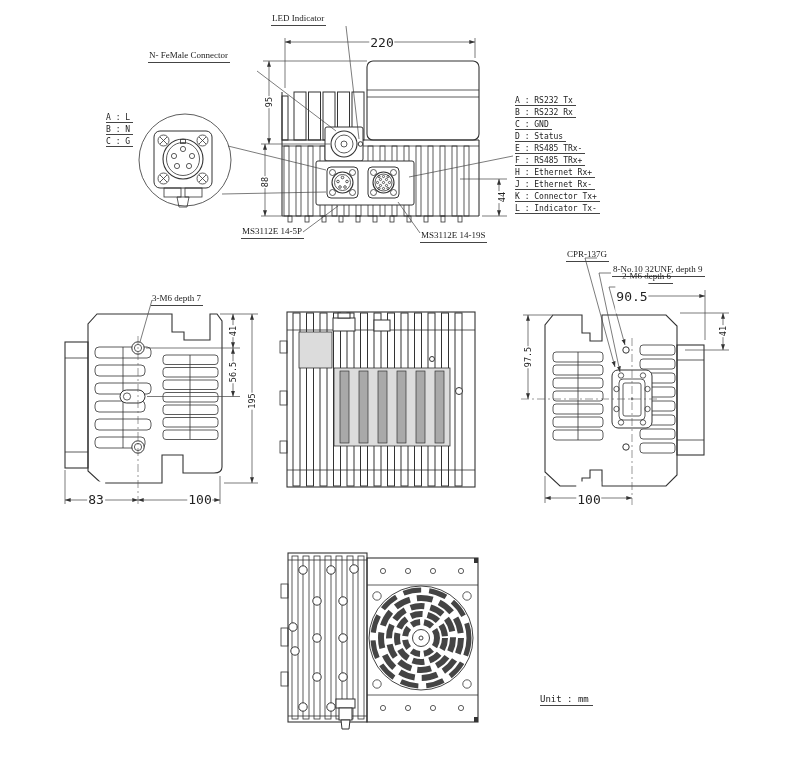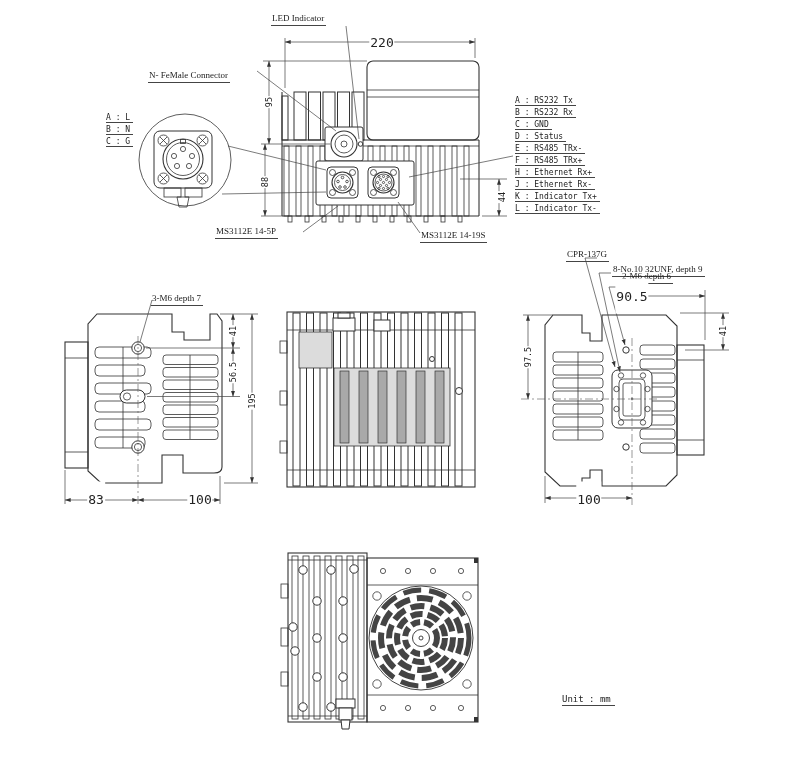--- a/index.html
+++ b/index.html
@@ -387,22 +387,22 @@
 
     <g>
       <rect class="w" x="336" y="699" width="19" height="9"></rect>
       <rect class="w" x="339" y="708" width="13" height="12"></rect>
       <path class="w" d="M341,720 h9 l-1,9 h-7 z"></path>
     </g>
   </g>
 </svg>
 
 <span class="lbl" style="left:271px;top:13px">LED Indicator</span>
-<span class="lbl" style="left:148px;top:70px">N- FeMale Connector</span>
-<span class="lbl" style="left:215px;top:226px">MS3112E 14-5P</span>
+<span class="lbl" style="left:148px;top:50px">N- FeMale Connector</span>
+<span class="lbl" style="left:241px;top:226px">MS3112E 14-5P</span>
 <span class="lbl" style="left:420px;top:230px">MS3112E 14-19S</span>
 <span class="lbl" style="left:151px;top:293px">3-M6 depth 7</span>
 <span class="lbl" style="left:566px;top:249px">CPR-137G</span>
 <span class="lbl" style="left:612px;top:264px">8-No.10 32UNF, depth 9</span>
 <span class="lbl" style="left:621px;top:271px">2-M6 depth 6</span>
 
 <div class="pins" style="left:106px;top:113px">
   <span>A : L</span>
   <span>B : N</span>
   <span>C : G</span>
@@ -410,33 +410,33 @@
 
 <div class="pins" style="left:515px;top:96px">
   <span>A : RS232 Tx</span>
   <span>B : RS232 Rx</span>
   <span>C : GND</span>
   <span>D : Status</span>
   <span>E : RS485 TRx-</span>
   <span>F : RS485 TRx+</span>
   <span>H : Ethernet Rx+</span>
   <span>J : Ethernet Rx-</span>
-  <span>K : Indicator Tx+</span>
+  <span>K : Connector Tx+</span>
   <span>L : Indicator Tx-</span>
 </div>
 
 <span class="dim" style="left:382px;top:42px">220</span>
 <span class="dimv" style="left:269px;top:102px">95</span>
 <span class="dimv" style="left:265px;top:182px">88</span>
 <span class="dimv" style="left:502px;top:197px">44</span>
 <span class="dimv" style="left:233px;top:331px">41</span>
 <span class="dimv" style="left:233px;top:372px">56.5</span>
 <span class="dimv" style="left:252px;top:401px">195</span>
 <span class="dim" style="left:96px;top:499px">83</span>
 <span class="dim" style="left:200px;top:499px">100</span>
 <span class="dim" style="left:632px;top:296px">90.5</span>
 <span class="dimv" style="left:723px;top:331px">41</span>
 <span class="dimv" style="left:528px;top:357px">97.5</span>
 <span class="dim" style="left:589px;top:499px">100</span>
 
-<span class="note" style="left:562px;top:694px">Unit : mm</span>
+<span class="note" style="left:540px;top:694px">Unit : mm</span>
 
 </div>
 
 </body></html>

